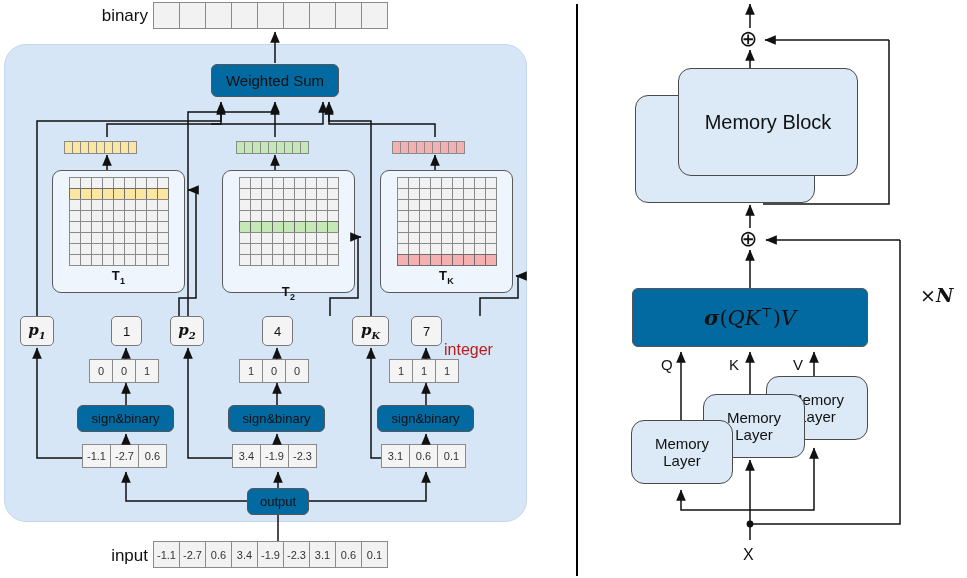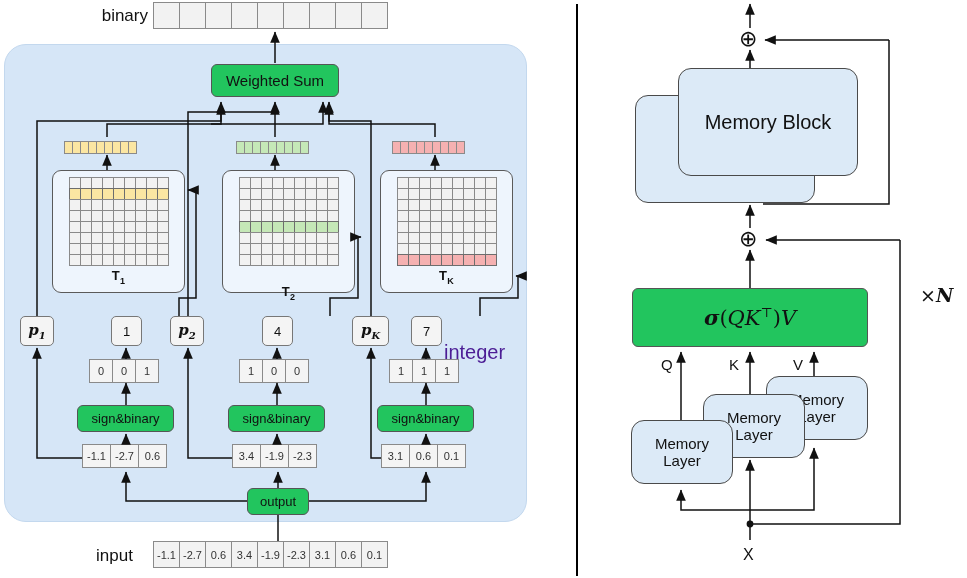--- a/index.html
+++ b/index.html
@@ -1,21 +1,21 @@
 <!DOCTYPE html>
 <html><head>
 <meta charset="utf-8">
 <style>
   html,body{margin:0;padding:0;background:#ffffff;}
   body{width:967px;height:578px;position:relative;overflow:hidden;
        font-family:"Liberation Sans",sans-serif;color:#111;}
   .abs{position:absolute;}
   
   .graybox{
-    background:#22c55e;border:1.6px solid #555;border-radius:6px;
+    background:#0369a1;border:1.6px solid #555;border-radius:6px;
     display:flex;align-items:center;justify-content:center;
     box-sizing:border-box;text-align:center;line-height:1.05;
   }
   .whitebox{
     background:#f4f4f4;border:1.1px solid #777;border-radius:5px;
     display:flex;align-items:center;justify-content:center;
     box-sizing:border-box;text-align:center;
   }
   .bluebox{
     background:#dceaf7;border:1.1px solid #4a4a4a;border-radius:13px;
@@ -42,21 +42,21 @@
     align-items:center;
   }
   .grow{display:flex;}
   .grow .gc{border:1px solid #8a8a8a;box-sizing:border-box;margin-left:-1px;background:#f2f2f2;}
   .grow .gc:first-child{margin-left:0;}
   .grow.hl .gc{border-color:#6d6d6d;}
   .tlabel{font-size:13px;font-weight:600;letter-spacing:.2px;}
   .tlabel sub{font-size:9px;}
   
   .lbl{font-size:17px;color:#111;}
-  .smalllbl{font-size:20px;color:#4c1d95;}
+  .smalllbl{font-size:16px;color:#b91c1c;}
   .mathserif{font-family:"DejaVu Serif",serif;font-style:italic;font-weight:bold;font-size:15px;}
   .mathserif sub{font-size:10px;font-style:italic;font-weight:bold;}
   .formula{font-family:"DejaVu Serif",serif;font-size:21px;}
   .formula i{font-style:italic;}
   .formula .sig{font-weight:bold;font-style:italic;}
   .xn{font-family:"DejaVu Serif",serif;font-size:19px;}
   .xn i{font-style:italic;font-weight:bold;}
   .qkv{font-size:15px;}
   
   svg.ov{position:absolute;left:0;top:0;width:967px;height:578px;pointer-events:none;}
@@ -463,21 +463,21 @@
 <div class="abs strip vstrip" id="val-2" style="left:381px;top:444px;">
     <div class="cell" style="width: 29px; height: 24px; background: rgb(244, 244, 244);">3.1</div>
     <div class="cell" style="width: 29px; height: 24px; background: rgb(244, 244, 244);">0.6</div>
     <div class="cell" style="width: 29px; height: 24px; background: rgb(244, 244, 244);">0.1</div>
   </div>
 
 <div class="abs graybox" style="left:247px;top:488px;width:62px;height:27px;font-size:13px;">
   <span>output</span>
 </div>
 
-<div class="abs lbl" style="left:96px;top:546px;width:52px;text-align:left;">input</div>
+<div class="abs lbl" style="left:96px;top:546px;width:52px;text-align:right;">input</div>
 <div class="abs strip vstrip" id="input-strip" style="left:153px;top:541px;">
     <div class="cell" style="width: 27px; height: 27px; background: rgb(242, 242, 242);">-1.1</div>
     <div class="cell" style="width: 27px; height: 27px; background: rgb(242, 242, 242);">-2.7</div>
     <div class="cell" style="width: 27px; height: 27px; background: rgb(242, 242, 242);">0.6</div>
     <div class="cell" style="width: 27px; height: 27px; background: rgb(242, 242, 242);">3.4</div>
     <div class="cell" style="width: 27px; height: 27px; background: rgb(242, 242, 242);">-1.9</div>
     <div class="cell" style="width: 27px; height: 27px; background: rgb(242, 242, 242);">-2.3</div>
     <div class="cell" style="width: 27px; height: 27px; background: rgb(242, 242, 242);">3.1</div>
     <div class="cell" style="width: 27px; height: 27px; background: rgb(242, 242, 242);">0.6</div>
     <div class="cell" style="width: 27px; height: 27px; background: rgb(242, 242, 242);">0.1</div>

